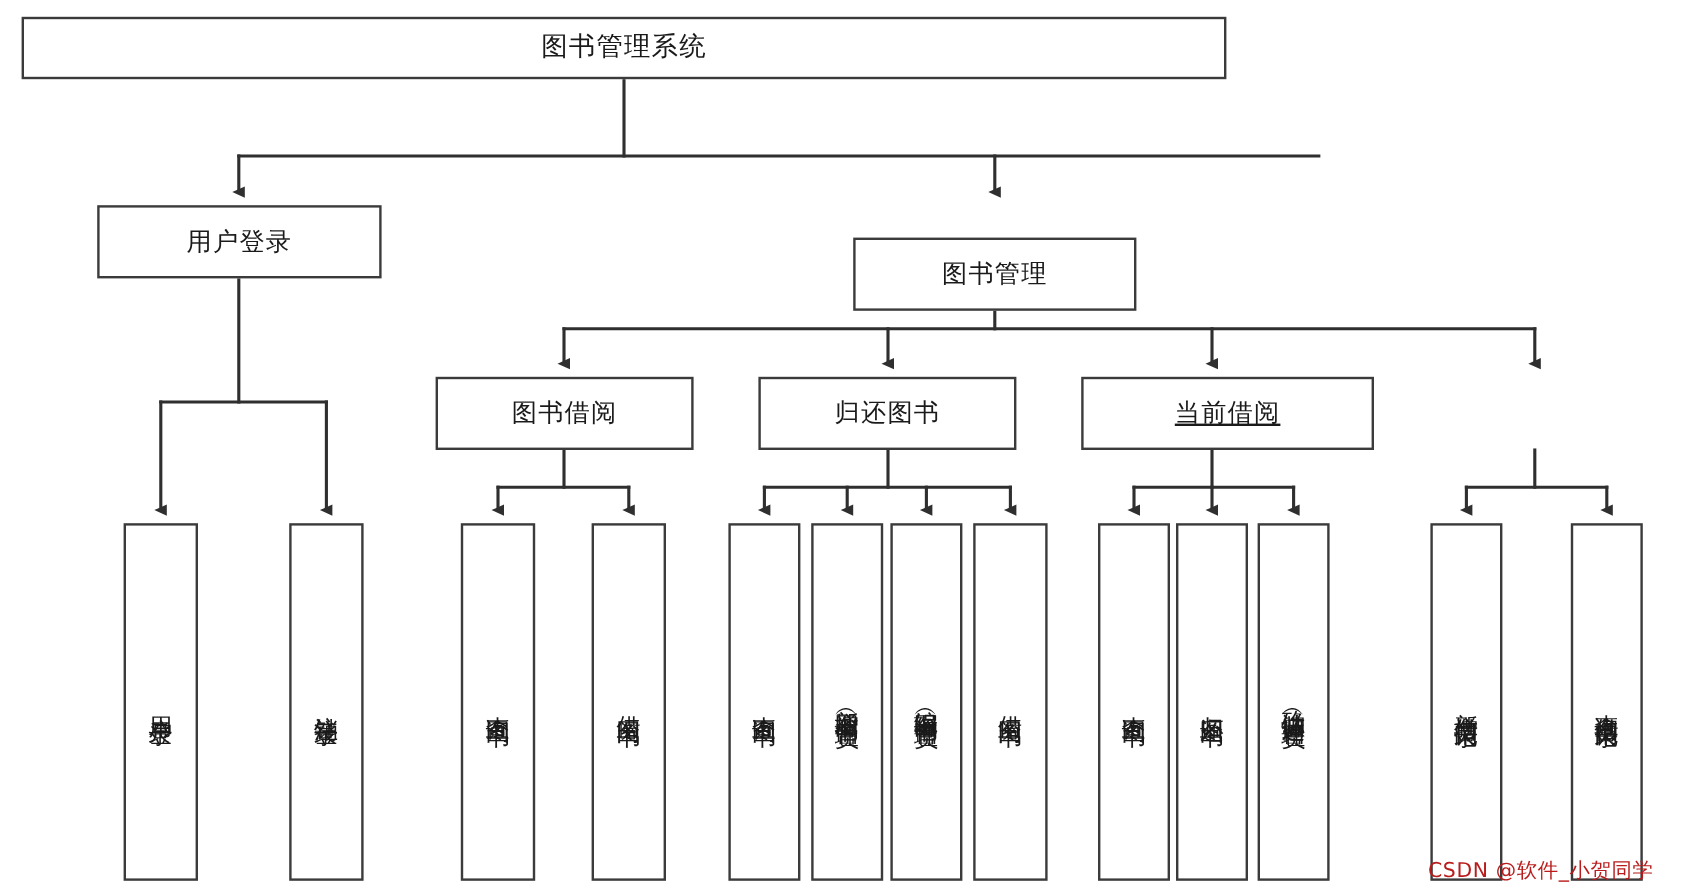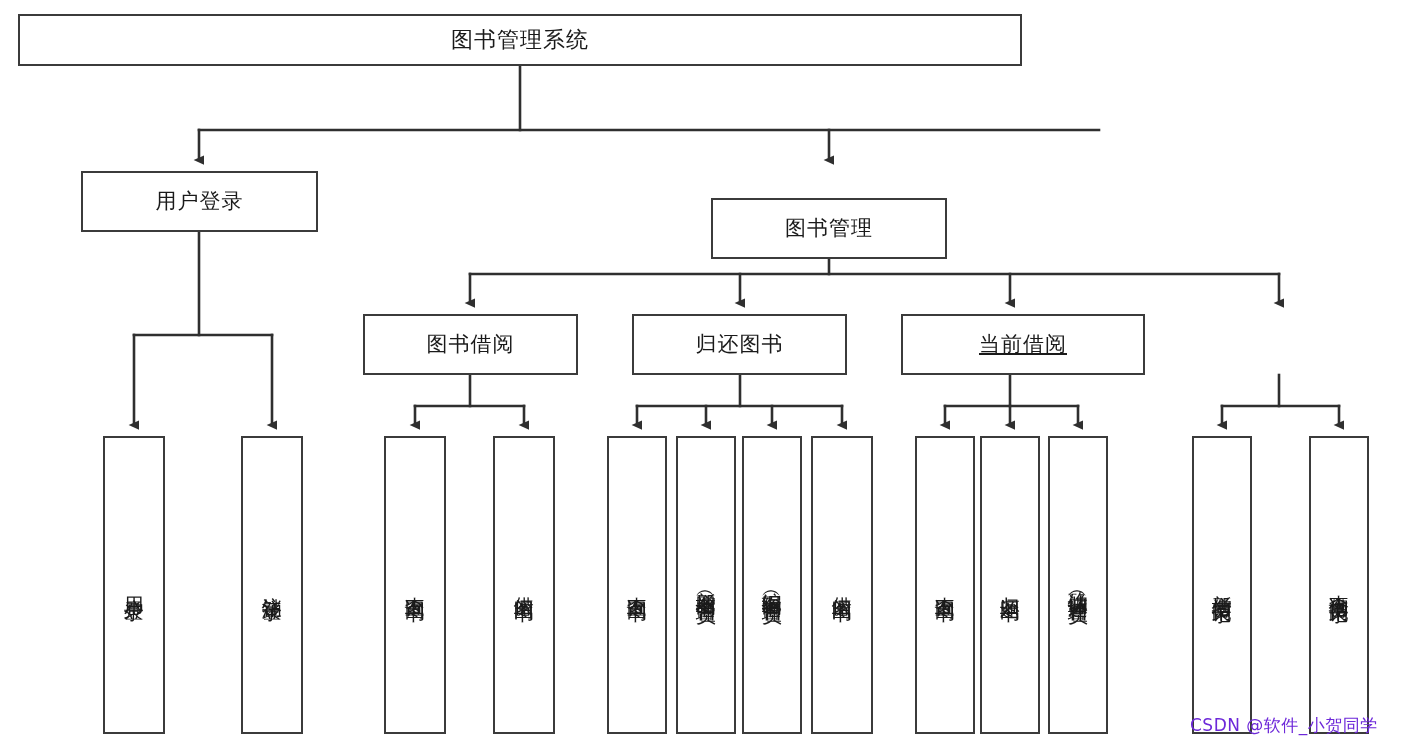--- a/index.html
+++ b/index.html
@@ -60,21 +60,21 @@
     line-height: 1.22;
     letter-spacing: 2px;
     max-height: 100%;
     white-space: normal;
   }
   .watermark {
     position: absolute;
     left: 1190px;
     top: 714px;
     font-size: 17px;
-    color: #6d28d9;
+    color: #b91c1c;
     white-space: nowrap;
     letter-spacing: 0.5px;
     pointer-events: none;
   }
 </style>
 </head>
 <body>
 
 <div id="canvas">
 

